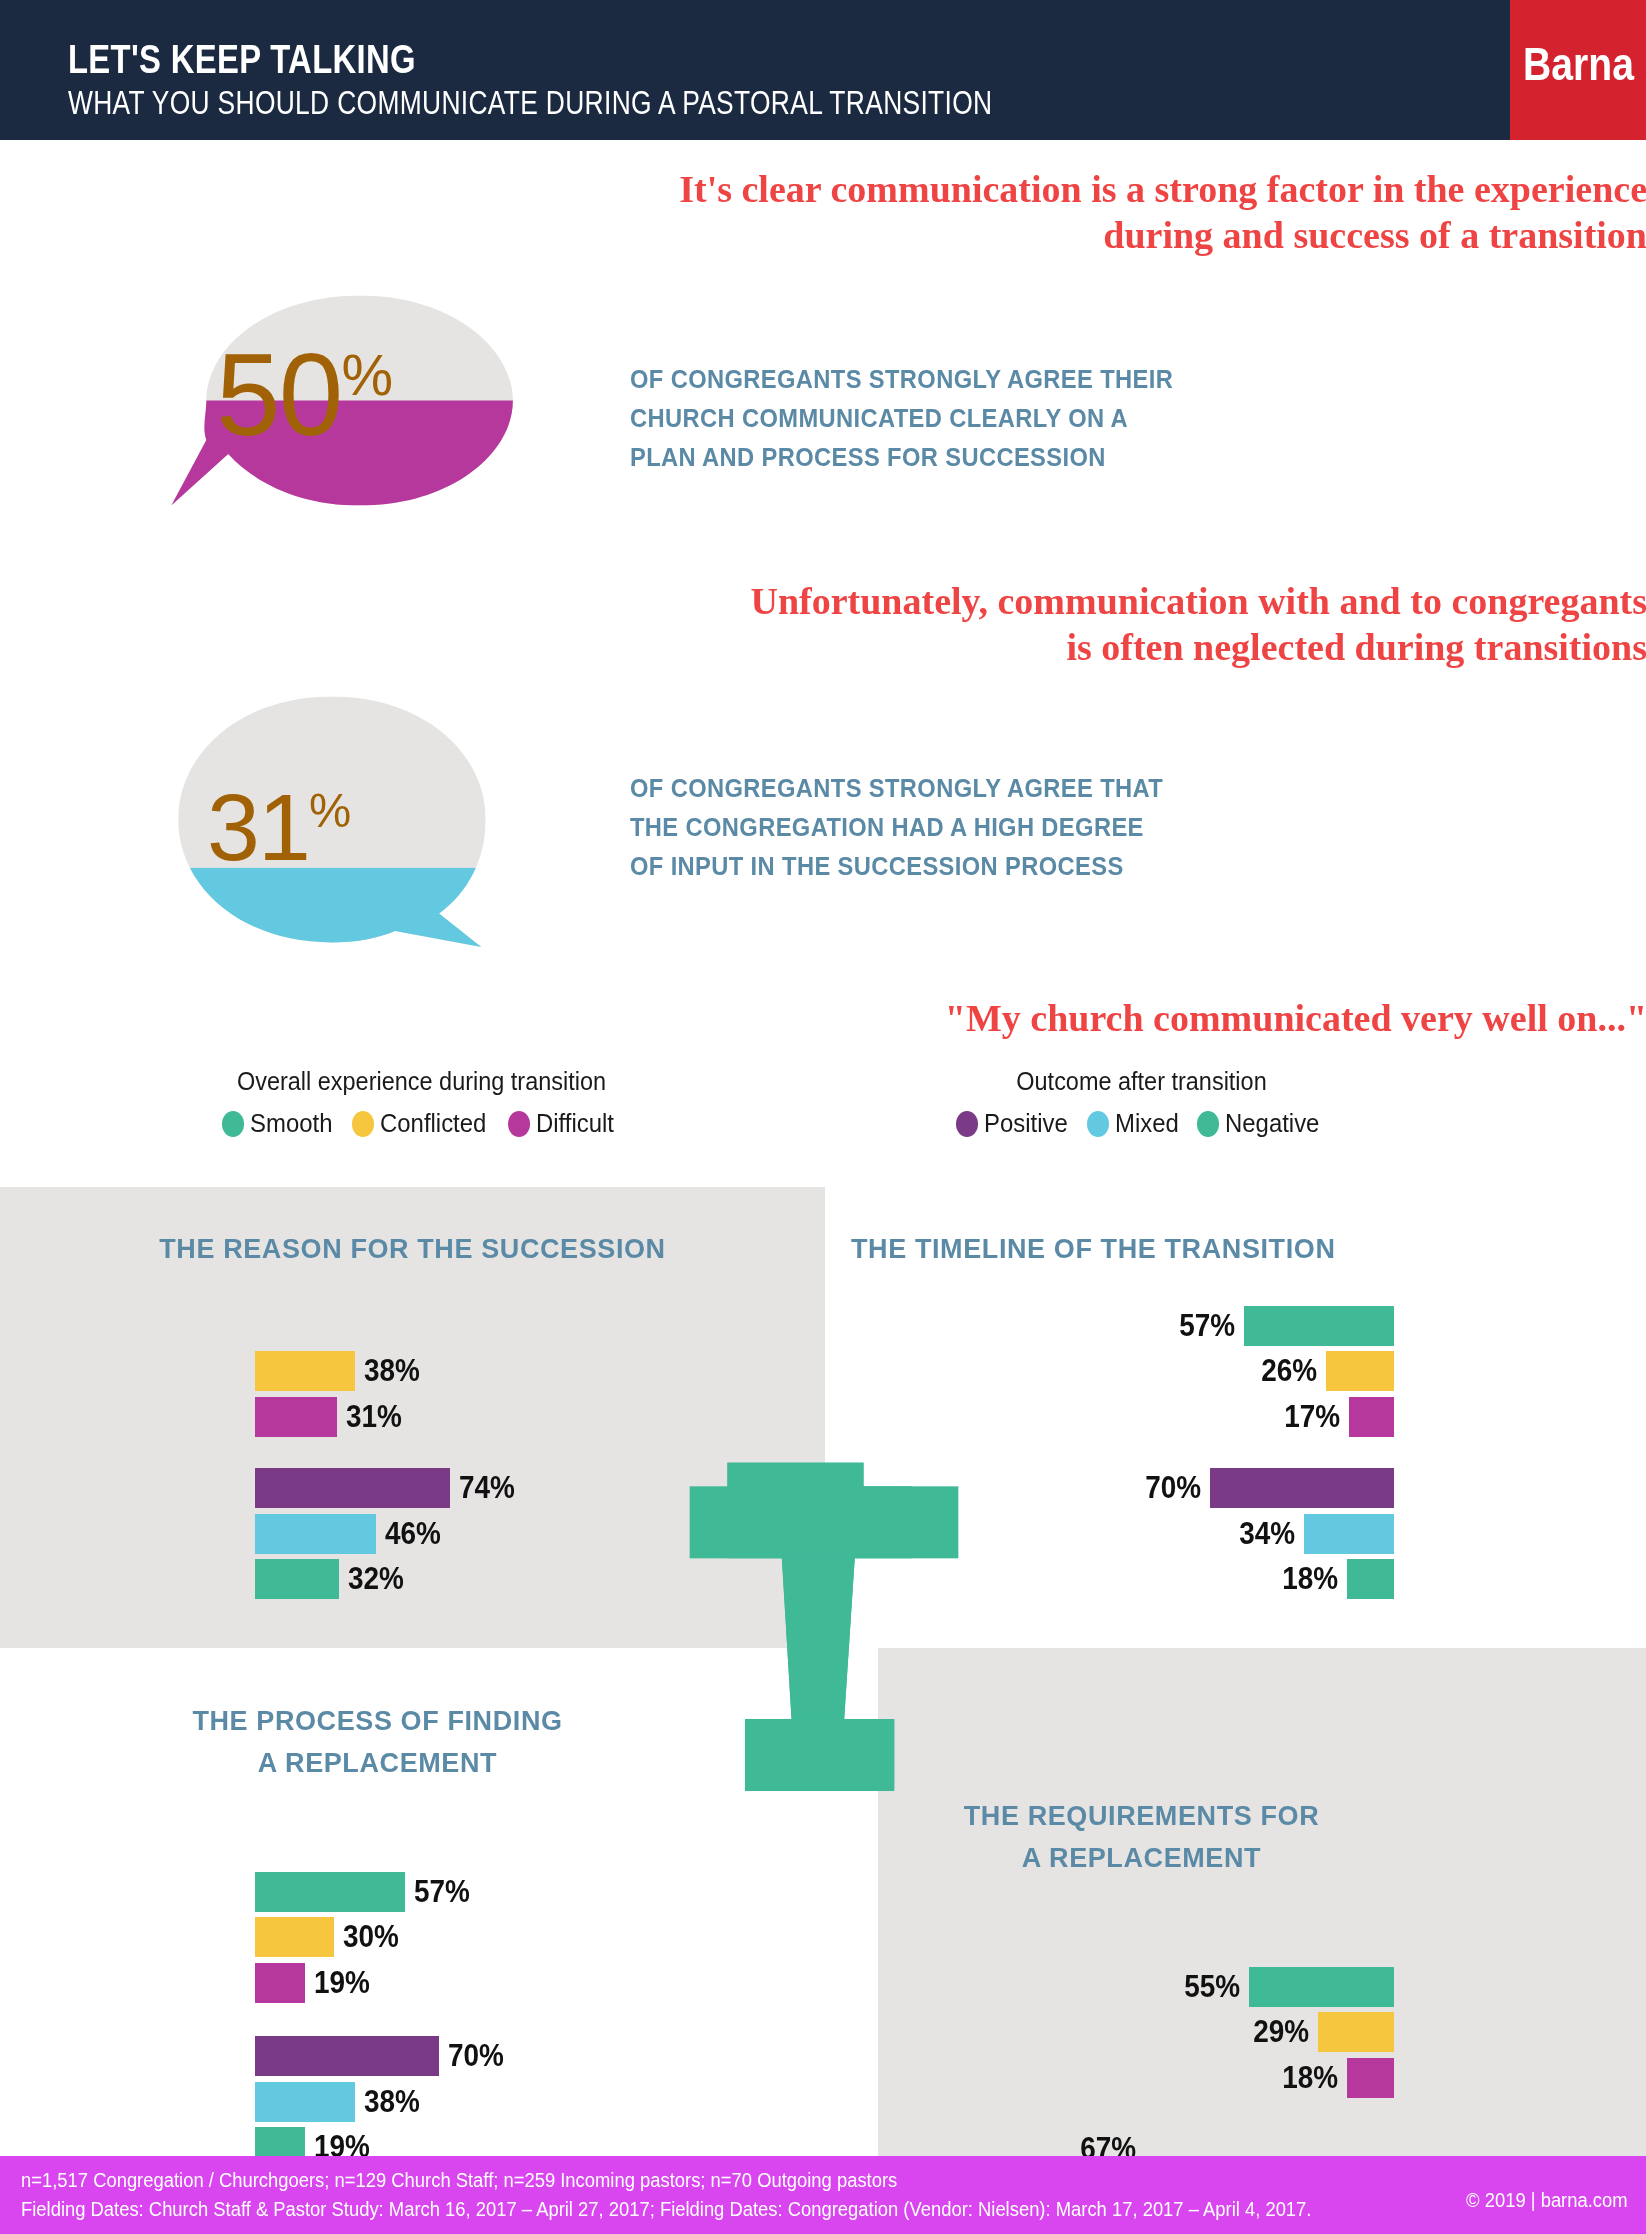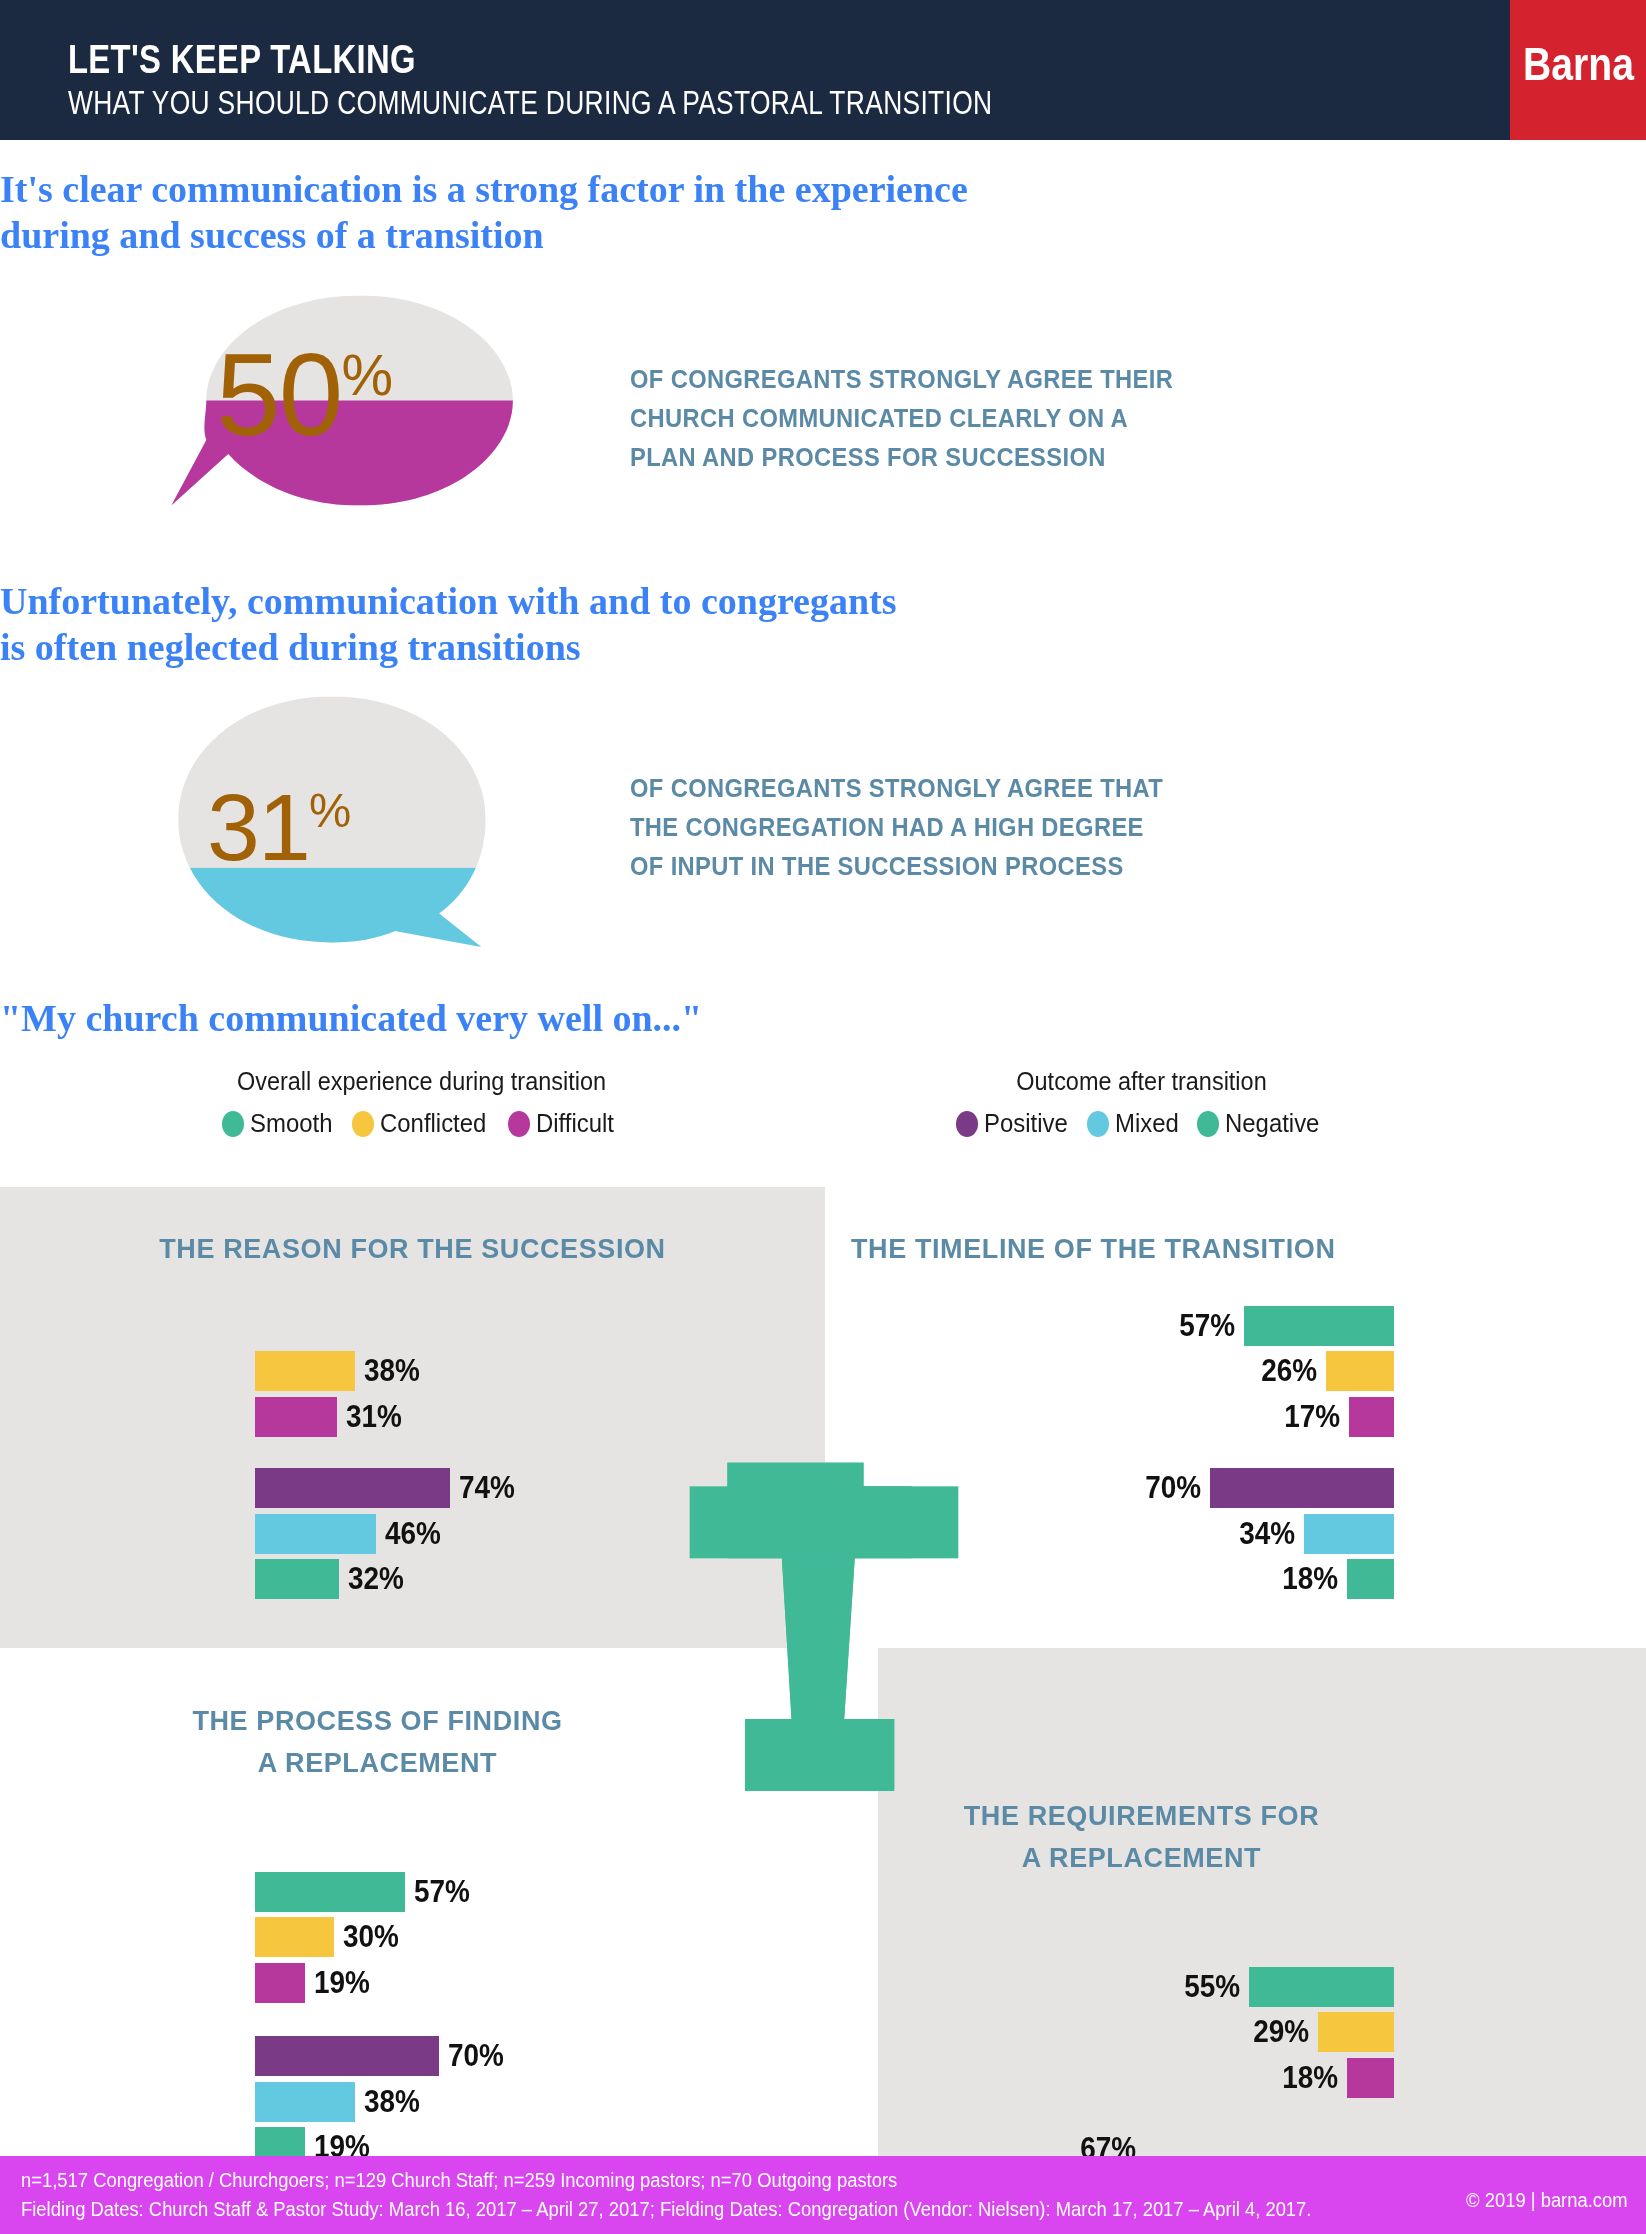--- a/index.html
+++ b/index.html
@@ -51,24 +51,24 @@
     font-weight: bold;
     font-size: 46px;
     transform: scaleX(0.85);
     transform-origin: center center;
   }
 
   
   .serif-head {
     position: absolute;
     width: 1647px;
-    text-align: left;
+    text-align: right;
     font-family: "Liberation Serif", "DejaVu Serif", serif;
     font-weight: bold;
-    color: #3b82f6;
+    color: #ef4444;
     line-height: 1.20;
   }
   #head1 { top: 167px; font-size: 38px; }
   #head2 { top: 579px; font-size: 38px; }
   #head3 { top: 996px; font-size: 38px; }
 
   
   .bubble-wrap { position: absolute; }
   .bubble-num {
     position: absolute;

